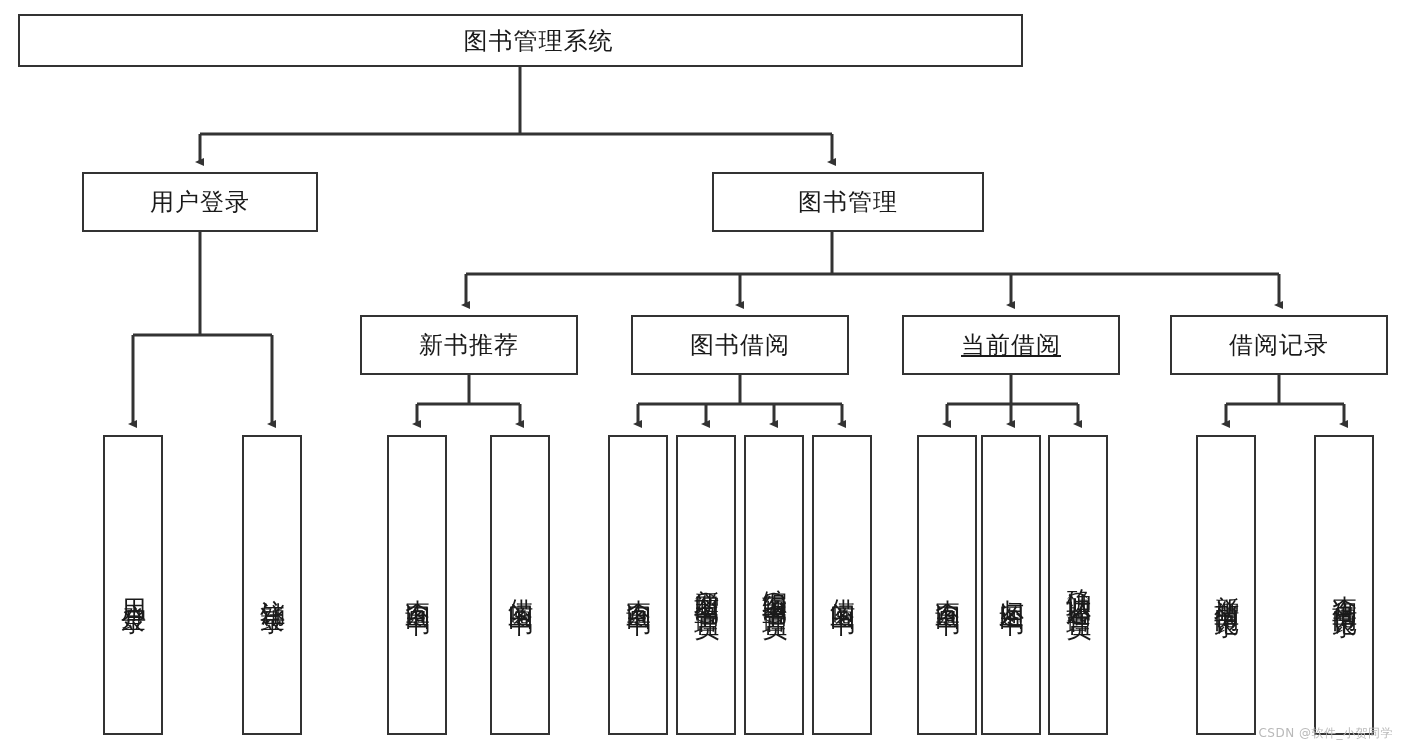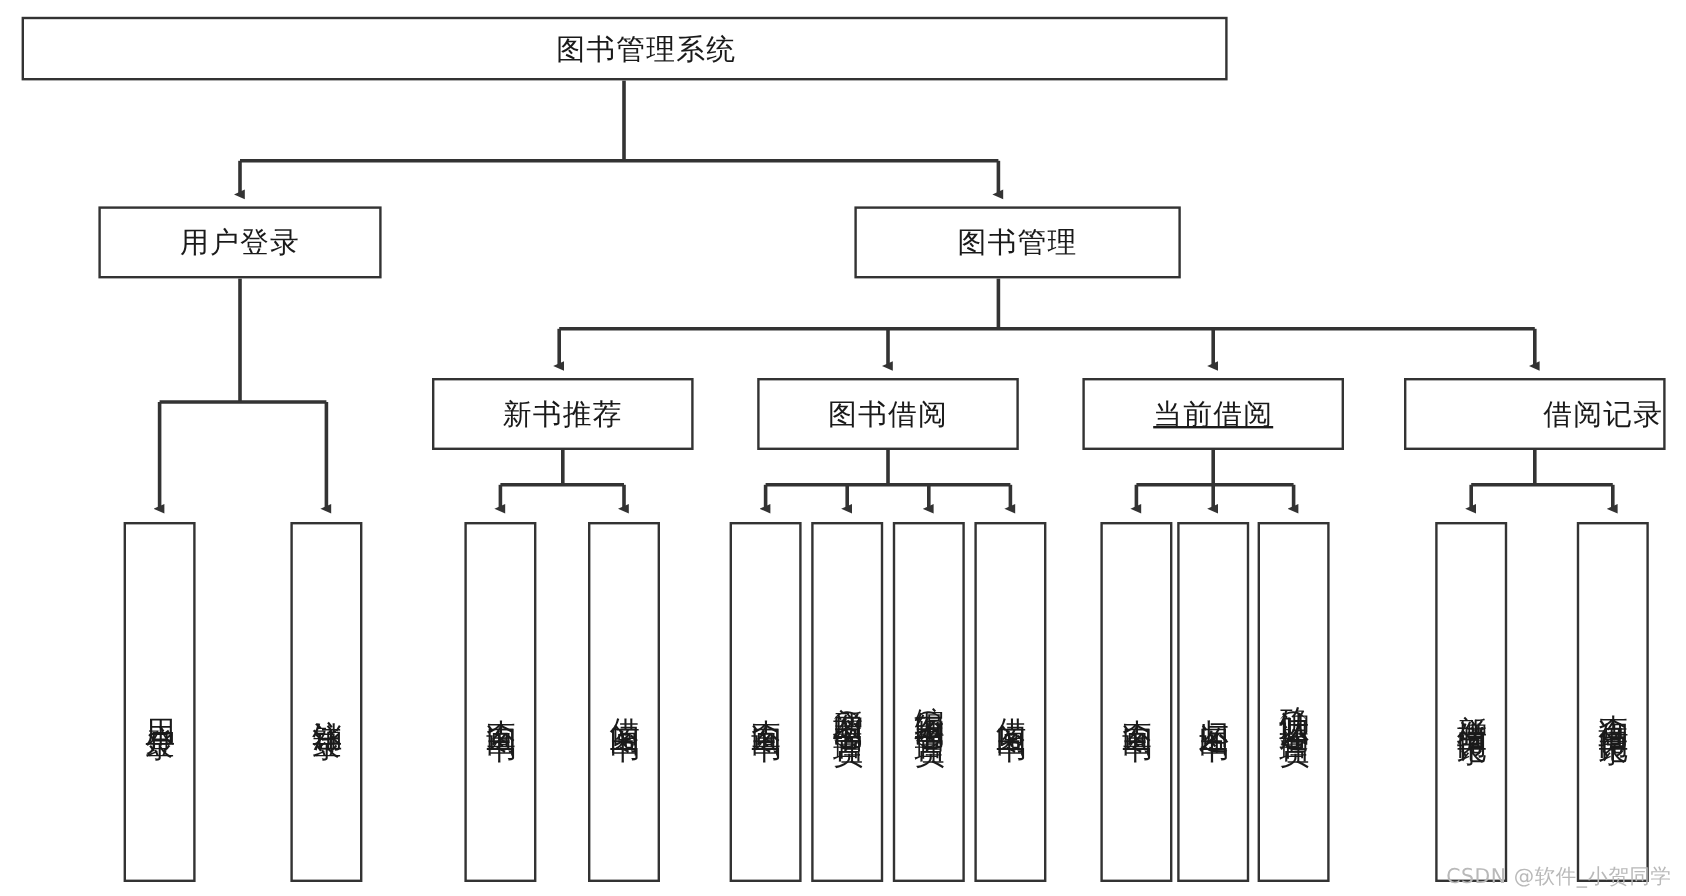--- a/index.html
+++ b/index.html
@@ -50,21 +50,21 @@
   }
   .node.leaf > span {
     writing-mode: vertical-rl;
     text-orientation: upright;
     display: block;
   }
   #watermark {
     position: absolute;
     right: 12px;
     bottom: 5px;
-    font-size: 17px;
+    font-size: 12px;
     color: #b9b9b9;
     letter-spacing: 0.5px;
     white-space: nowrap;
     font-family: "DejaVu Sans", "Liberation Sans", sans-serif;
   }
 </style>
 </head>
 <body>
 
 <div id="canvas">
@@ -132,21 +132,21 @@
 
   <div class="node h" style="left:360px; top:315px; width:218px; height:60px;align-items:center;">
     <span>新书推荐</span>
   </div>
   <div class="node h" style="left:631px; top:315px; width:218px; height:60px;">
     <span>图书借阅</span>
   </div>
   <div class="node h" style="left:902px; top:315px; width:218px; height:60px;text-decoration:underline;">
     <span>当前借阅</span>
   </div>
-  <div class="node h" style="left:1170px; top:315px; width:218px; height:60px;justify-content:flex-end;">
+  <div class="node h" style="left:1170px; top:315px; width:218px; height:60px;">
     <span>借阅记录</span>
   </div>
 
   <div class="node leaf" style="left:103px; top:435px; width:60px; height:300px;">
     <span>用户登录</span>
   </div>
   <div class="node leaf" style="left:242px; top:435px; width:60px; height:300px;">
     <span>注销登录</span>
   </div>
 

